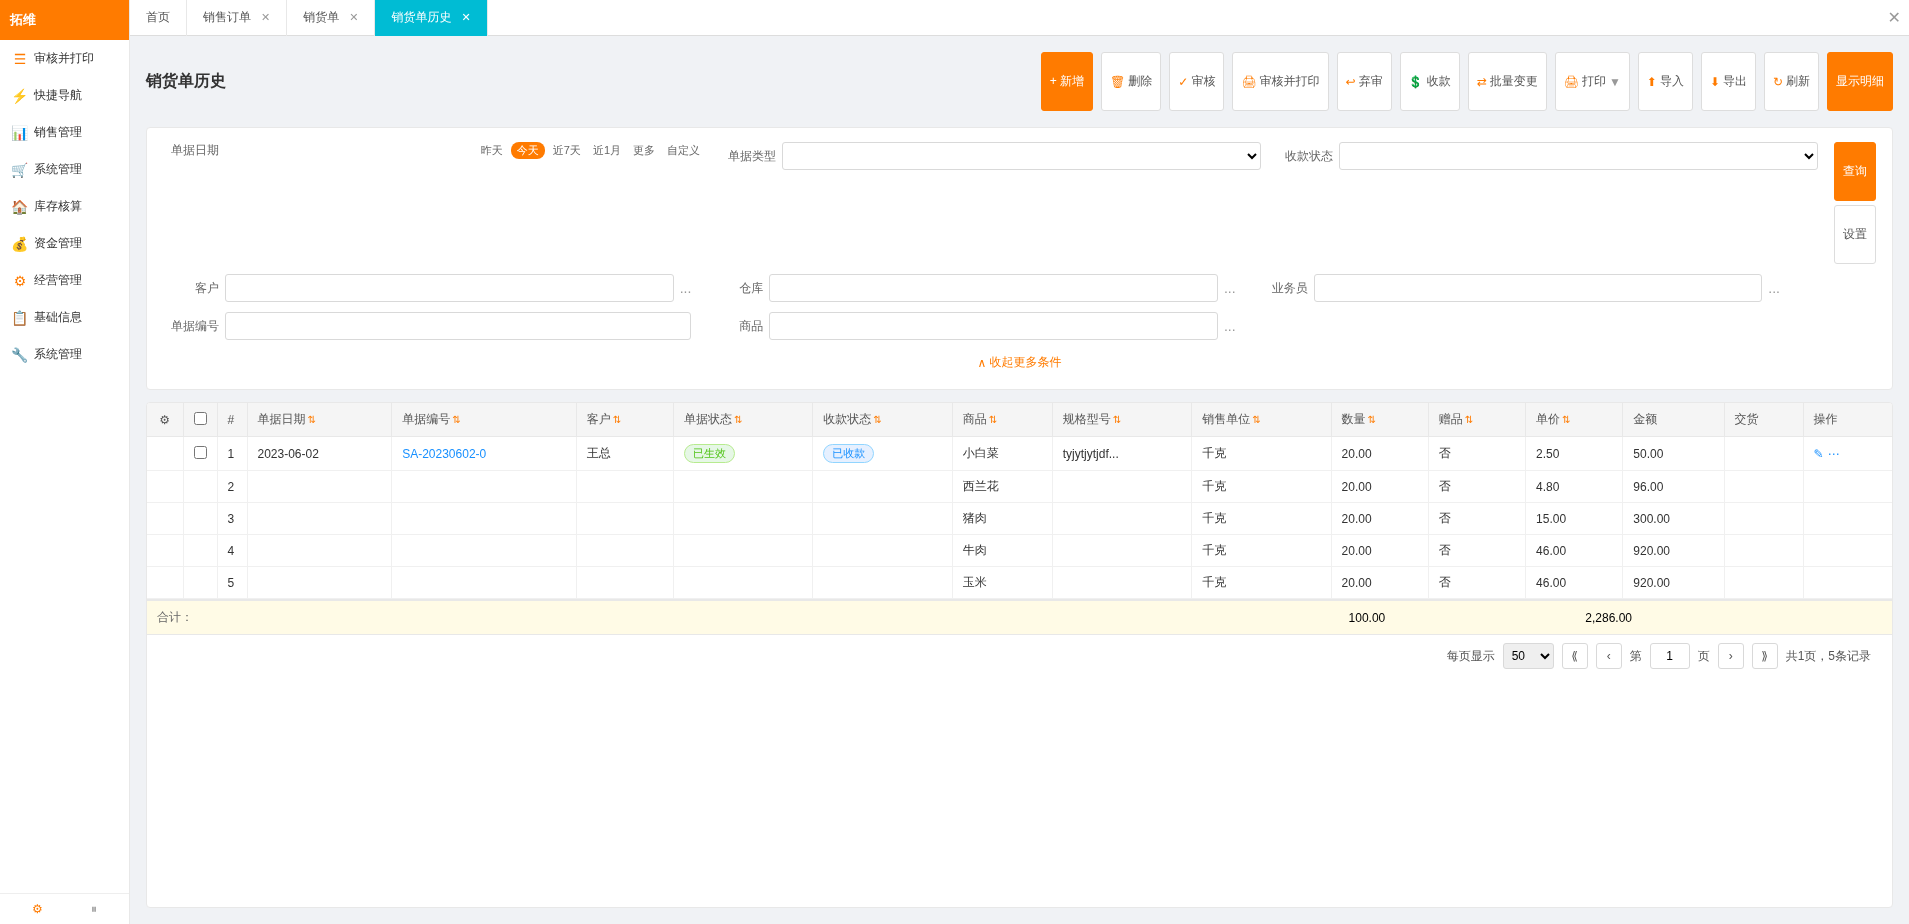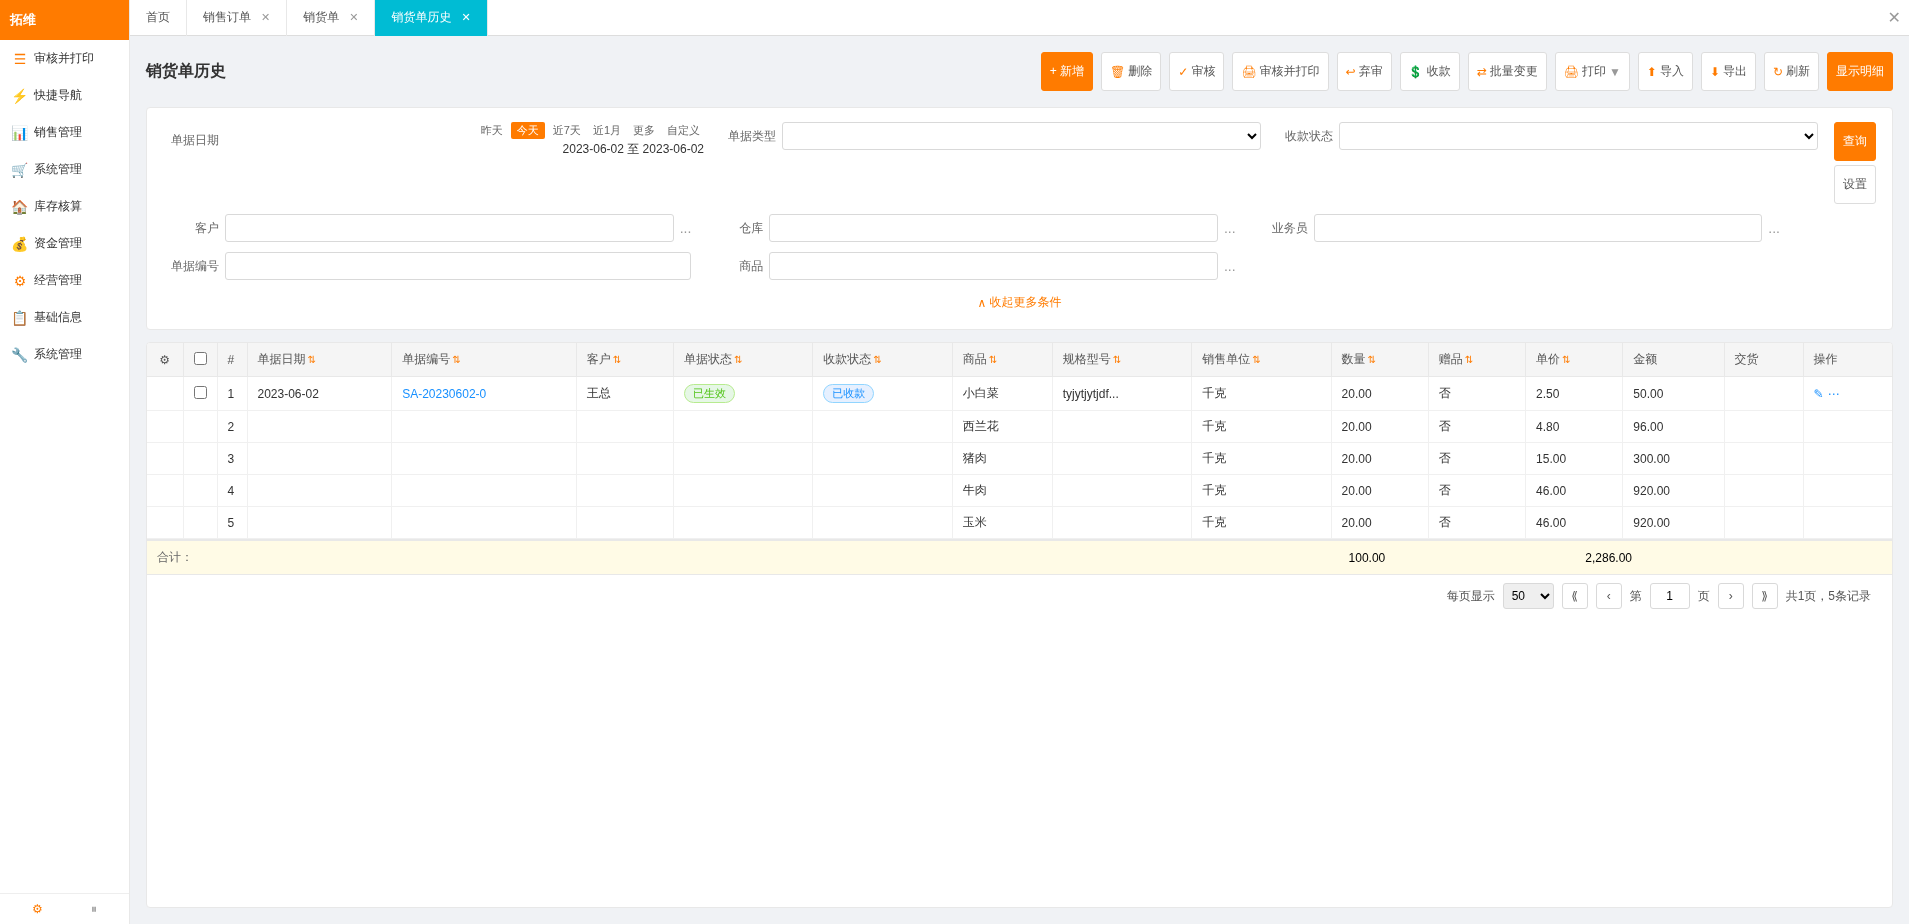--- a/index.html
+++ b/index.html
@@ -115,21 +115,21 @@
     .toolbar {
       display: flex;
       align-items: center;
       gap: 8px;
       flex-wrap: wrap;
     }
     .toolbar-btn {
       display: flex;
       align-items: center;
       gap: 3px;
-      padding: 10px 8px;
+      padding: 20px 8px;
       border: 1px solid #ddd;
       background: #fff;
       border-radius: 3px;
       cursor: pointer;
       font-size: 12px;
       color: #555;
     }
     .toolbar-btn.primary { background: #ff7b00; color: #fff; border-color: #ff7b00; }
 
     
@@ -198,21 +198,21 @@
       color: #666;
     }
     .date-shortcut {
       cursor: pointer;
       padding: 1px 4px;
       border-radius: 2px;
     }
     .date-shortcut.active {
       background: #ff7b00;
       color: #fff;
-      border-radius: 2px;
+      border-radius: 8px;
       padding: 1px 6px;
     }
     .date-range-input {
       display: flex;
       align-items: center;
       gap: 4px;
       font-size: 11px;
       color: #666;
     }
     .filter-dots {
@@ -458,23 +458,20 @@
           <span class="filter-label">单据日期</span>
           <div style="display:flex;flex-direction:column;gap:2px;flex:1;align-items:flex-end;">
             <div class="date-shortcuts">
               <span class="date-shortcut">昨天</span>
               <span class="date-shortcut active">今天</span>
               <span class="date-shortcut">近7天</span>
               <span class="date-shortcut">近1月</span>
               <span class="date-shortcut">更多</span>
               <span class="date-shortcut">自定义</span>
             </div>
-            <div class="date-range-input">
-              <span style="color:#333;font-size:12px;">2023-06-02 至 2023-06-02</span>
-            </div>
           </div>
         </div>
 
         <div class="filter-field">
           <span class="filter-label">单据类型</span>
           <select class="filter-select">
             <option value=""></option>
           </select>
         </div>
 

